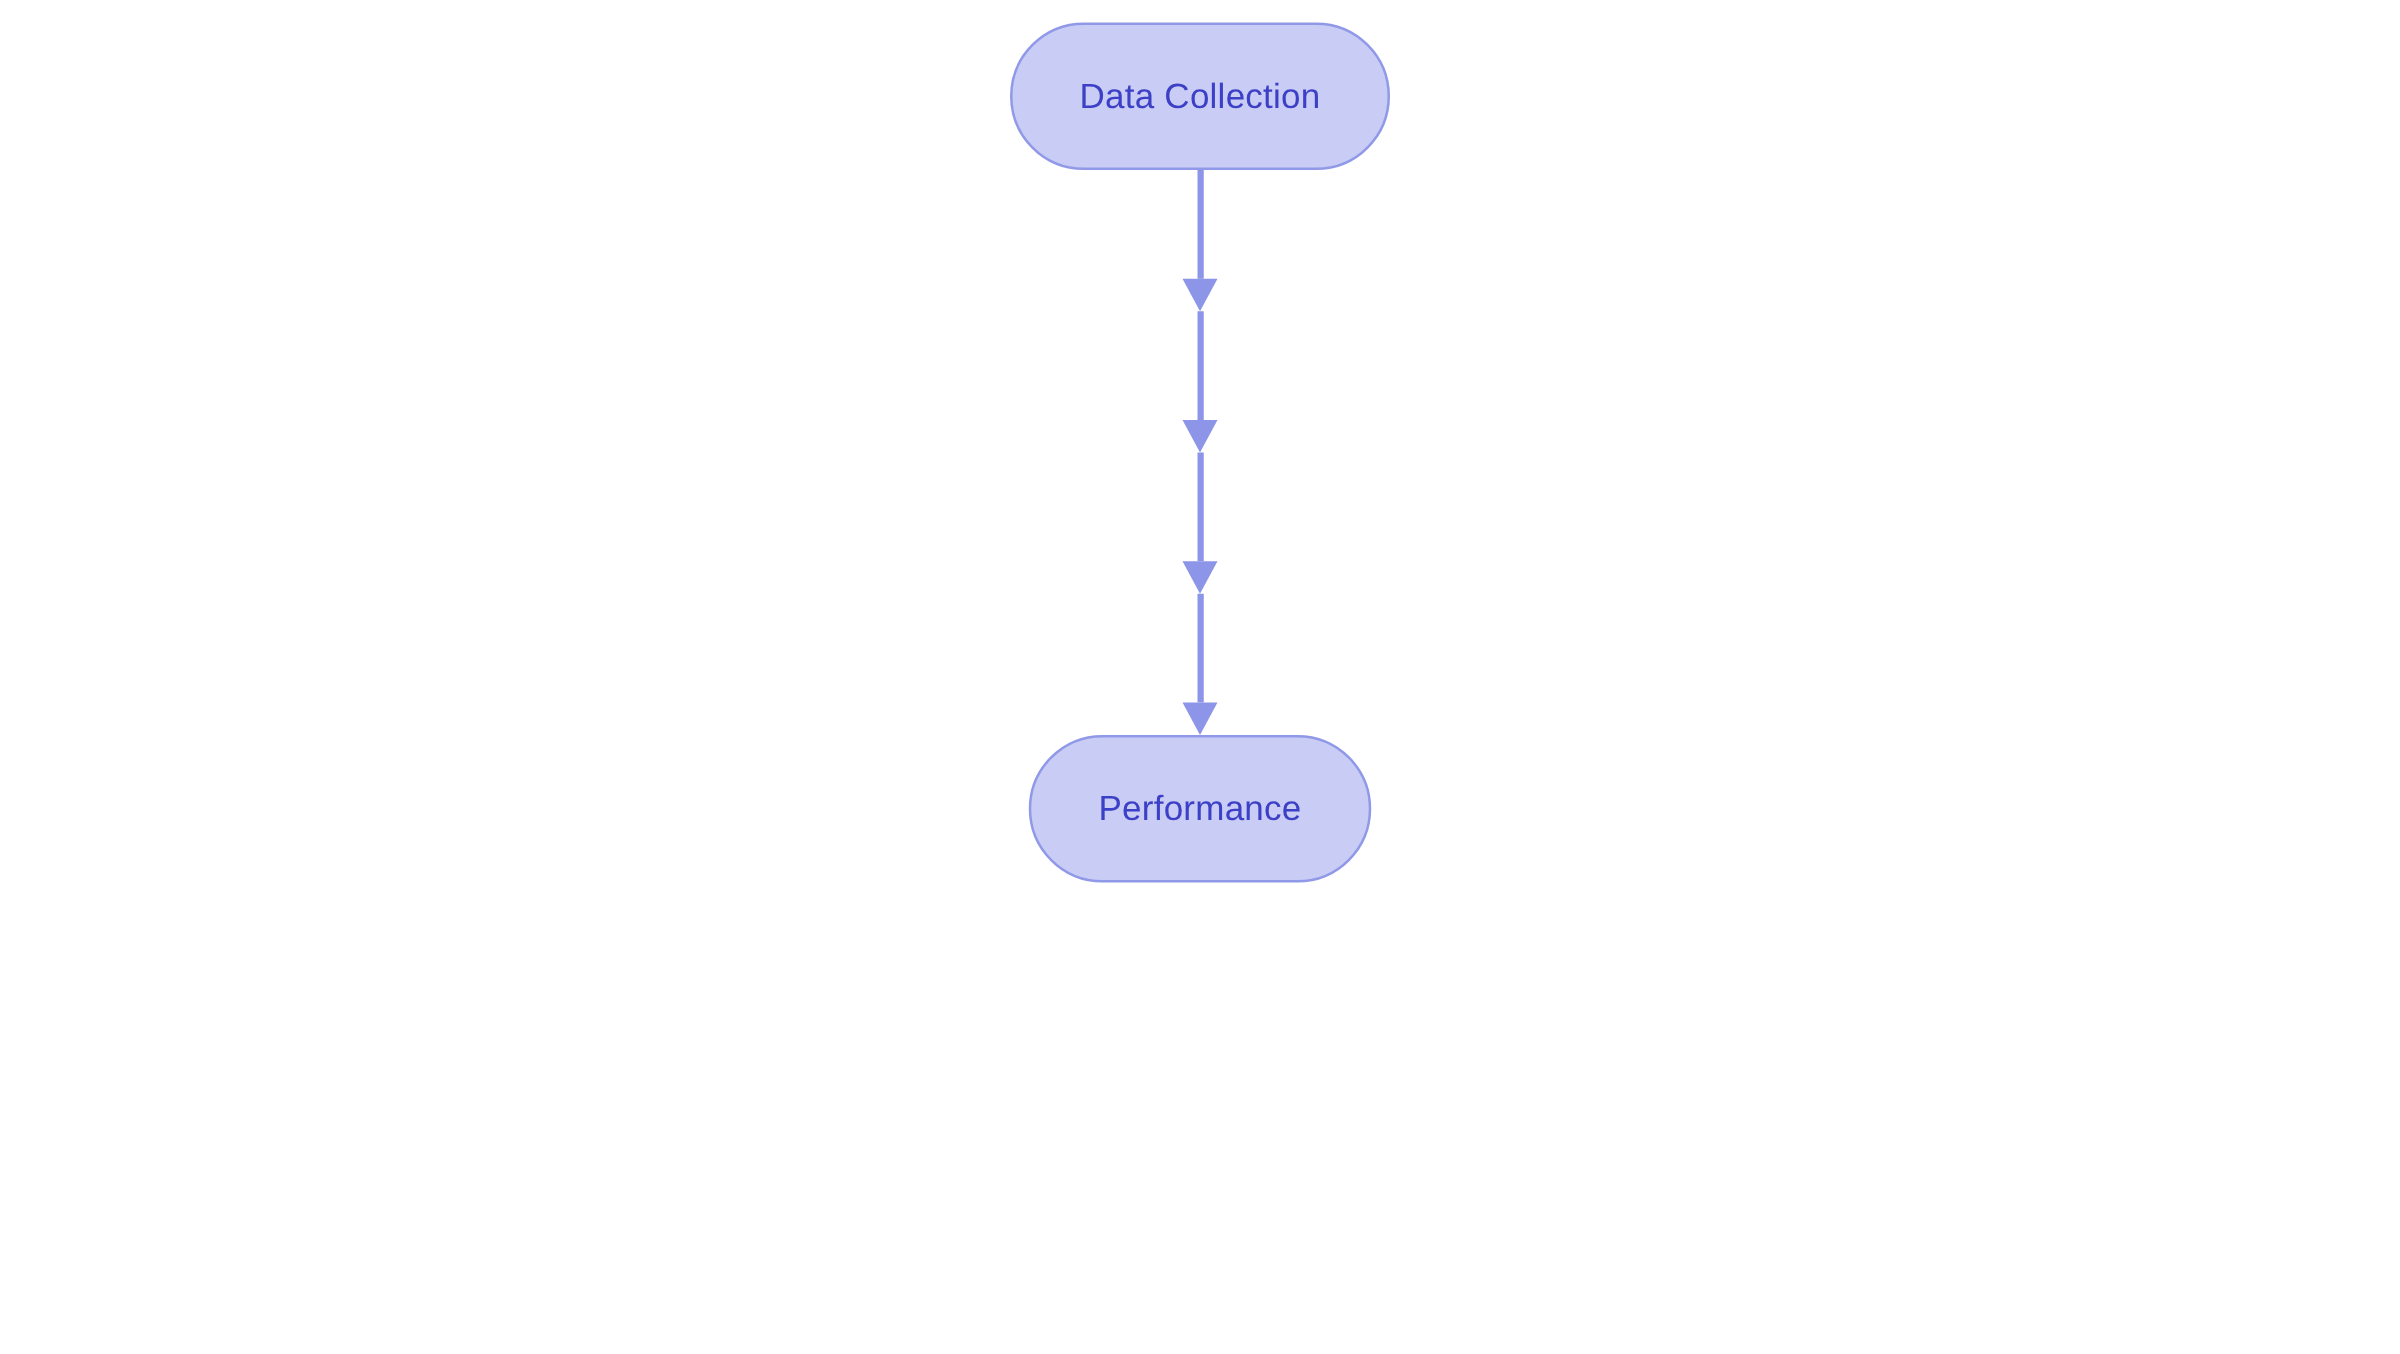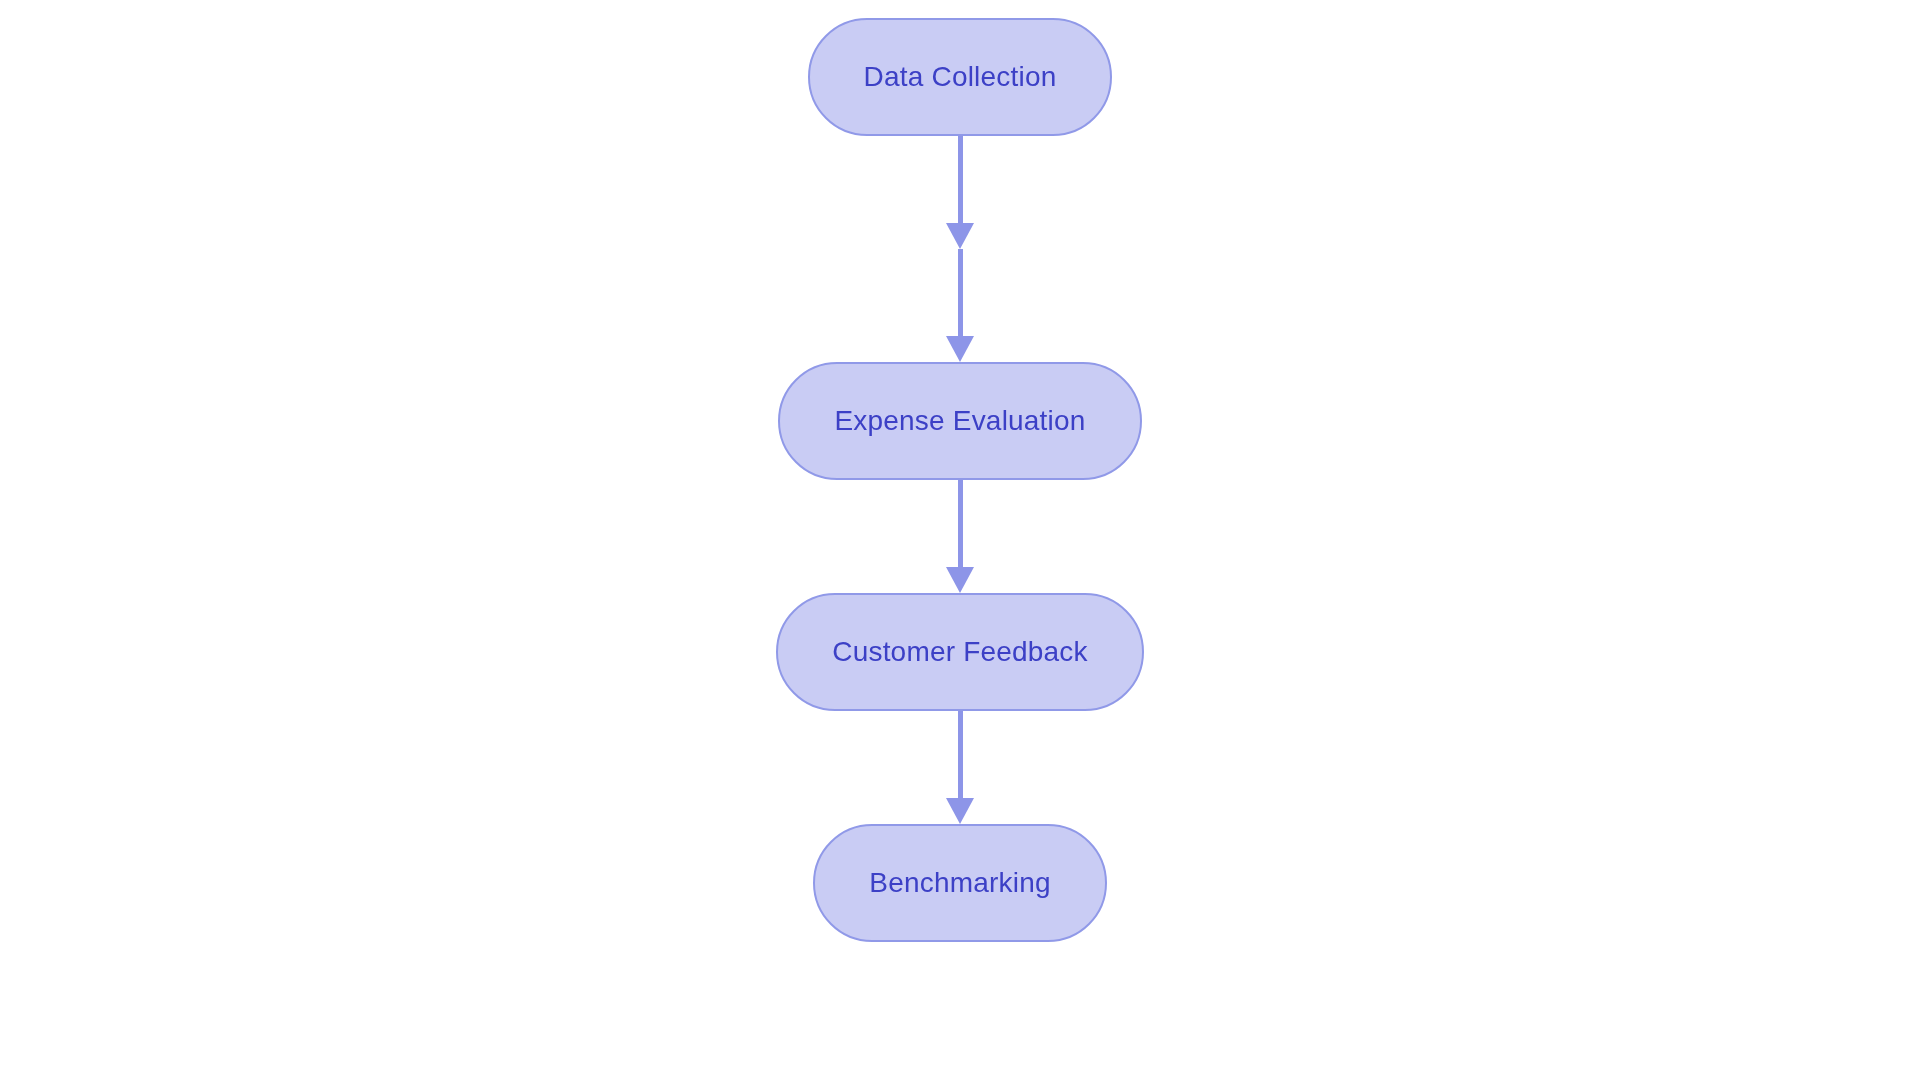--- a/index.html
+++ b/index.html
@@ -77,35 +77,29 @@
     <div class="shaft"></div>
     <div class="head"></div>
   </div>
 
 
   <div class="connector">
     <div class="shaft"></div>
     <div class="head"></div>
   </div>
 
-  <div class="flow-node">
-    <span>Expense Evaluation</span>
+
+  <div class="connector">
+    <div class="shaft"></div>
+    <div class="head"></div>
   </div>
+
 
   <div class="connector">
     <div class="shaft"></div>
     <div class="head"></div>
   </div>
 
   <div class="flow-node">
-    <span>Customer Feedback</span>
-  </div>
-
-  <div class="connector">
-    <div class="shaft"></div>
-    <div class="head"></div>
-  </div>
-
-  <div class="flow-node">
-    <span>Benchmarking</span>
+    <span>Performance</span>
   </div>
 
 </div>
 
 </body></html>

